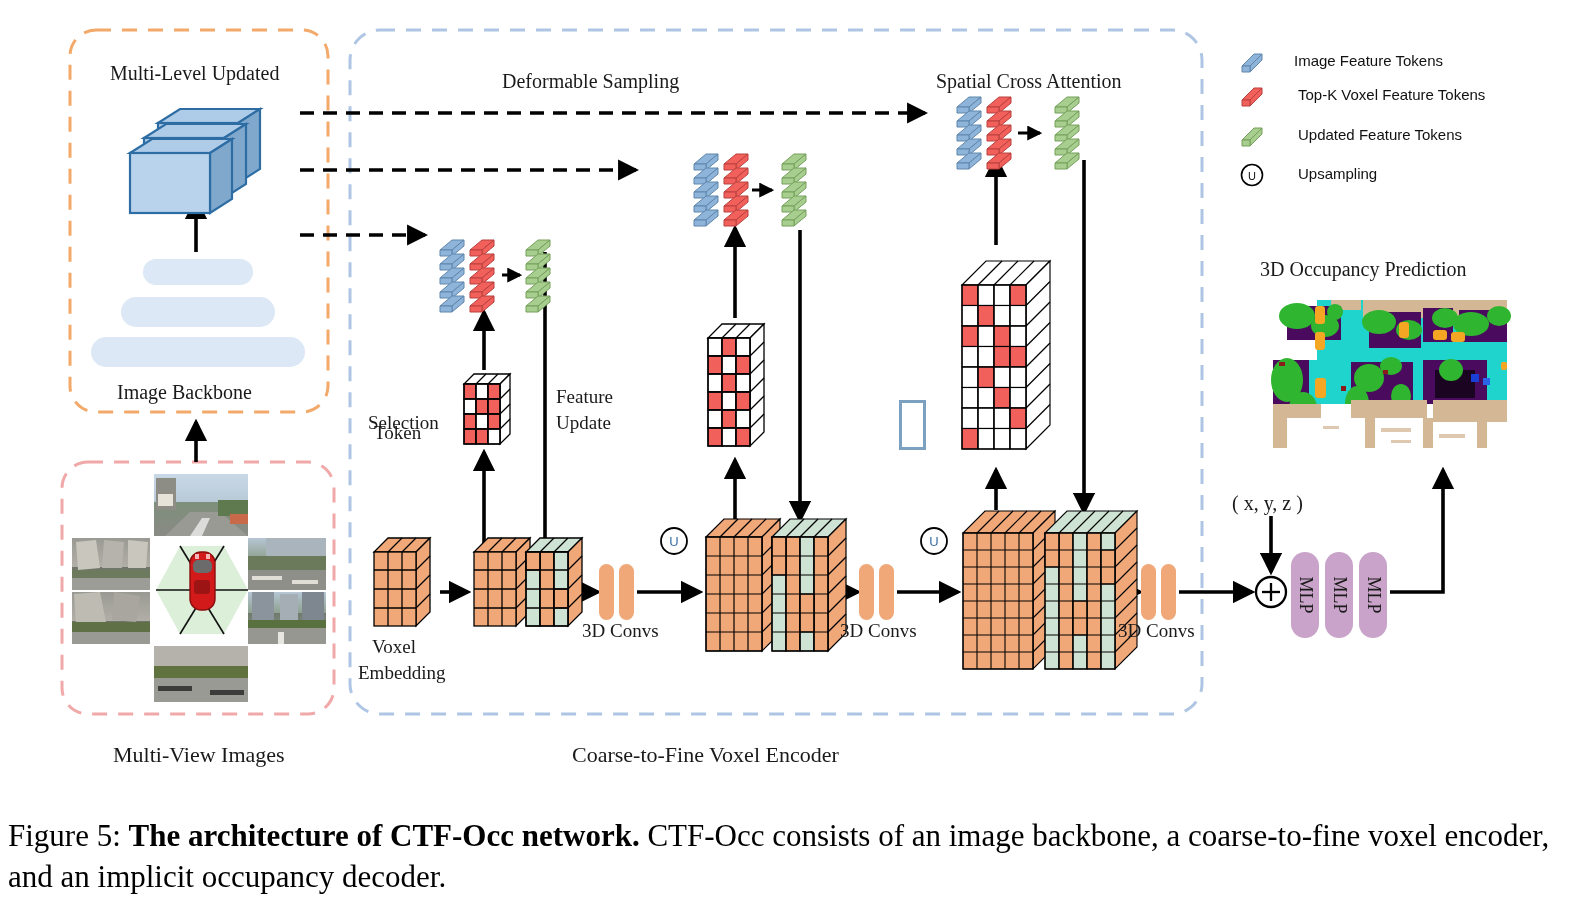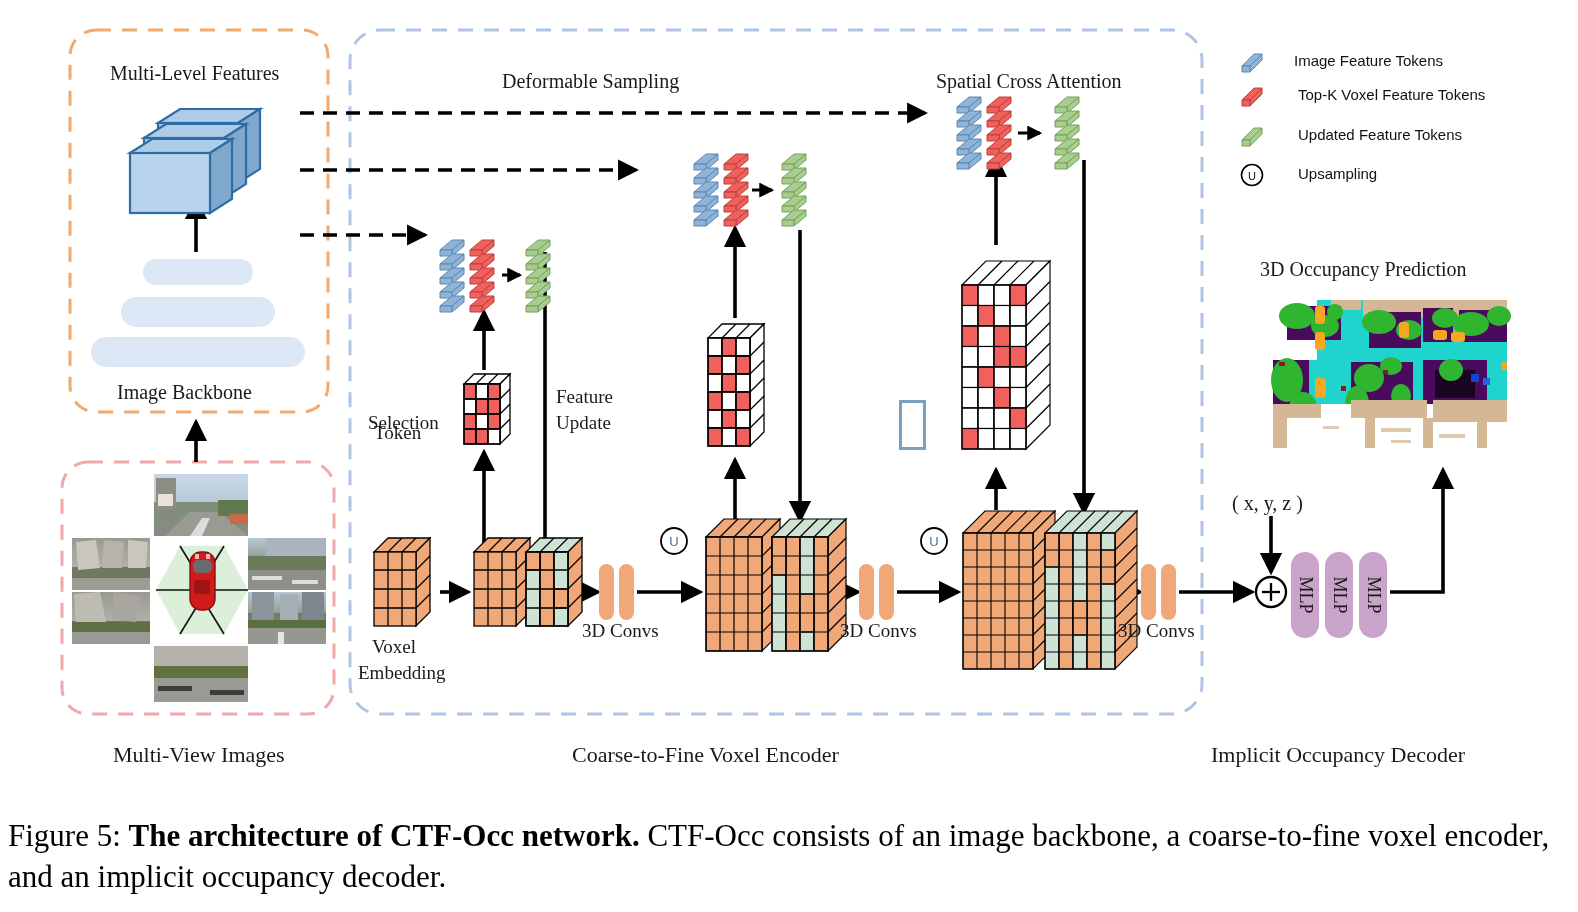--- a/index.html
+++ b/index.html
@@ -94,21 +94,21 @@
       <rect x="10" y="48" width="80" height="60" fill="#B9D3EC"></rect>
     </g>
   </svg>
 
   <svg class="abs" style="left:85px;top:255px;" width="225" height="110">
     <rect x="58" y="4" width="110" height="26" rx="13" fill="#DCE8F5"></rect>
     <rect x="36" y="42" width="154" height="30" rx="15" fill="#DCE8F5"></rect>
     <rect x="6" y="82" width="214" height="30" rx="15" fill="#DCE8F5"></rect>
   </svg>
 
-  <span class="lbl t20" style="left:110px;top:62px;">Multi-Level Features</span>
+  <span class="lbl t20" style="left:110px;top:62px;">Multi-Level Updated</span>
   <span class="lbl t20" style="left:117px;top:381px;">Image Backbone</span>
 
   <svg class="abs" style="left:70px;top:472px;" width="258" height="232">
     <defs>
       <linearGradient id="sky" x1="0" y1="0" x2="0" y2="1">
         <stop offset="0%" stop-color="#c9d8e6"></stop>
           <stop offset="45%" stop-color="#b8c9d8"></stop>
         <stop offset="46%" stop-color="#7d8f7a"></stop>
           <stop offset="100%" stop-color="#8a8a86"></stop>
       </linearGradient>
@@ -823,21 +823,20 @@
     <rect x="68" y="86" width="5" height="5" fill="#8B1A1A"></rect>
     <rect x="6" y="62" width="6" height="4" fill="#8B1A1A"></rect>
     <rect x="110" y="70" width="5" height="4" fill="#8B1A1A"></rect>
   </svg>
 
   <span class="lbl t20" style="left:502px;top:70px;">Deformable Sampling</span>
   <span class="lbl t20" style="left:936px;top:70px;">Spatial Cross Attention</span>
 
   <span class="lbl" style="left:113px;top:742px;font-size:22px;">Multi-View Images</span>
   <span class="lbl" style="left:572px;top:742px;font-size:22px;">Coarse-to-Fine Voxel Encoder</span>
-  <span class="lbl" style="left:1211px;top:742px;font-size:22px;">Implicit Occupancy Decoder</span>
 
   <div class="abs" style="left:1240px;top:48px;width:330px;">
     <div style="position:relative;height:34px;">
       <svg style="position:absolute;left:0;top:2px;" width="26" height="26">
         <g fill="#8FB4D9" stroke="#5f86ad" stroke-width="1">
           <polygon points="2,16 14,4 22,4 10,16"></polygon>
             <polygon points="10,16 22,4 22,10 10,22"></polygon>
             <polygon points="2,16 10,16 10,22 2,22"></polygon>
         </g>
       </svg>

